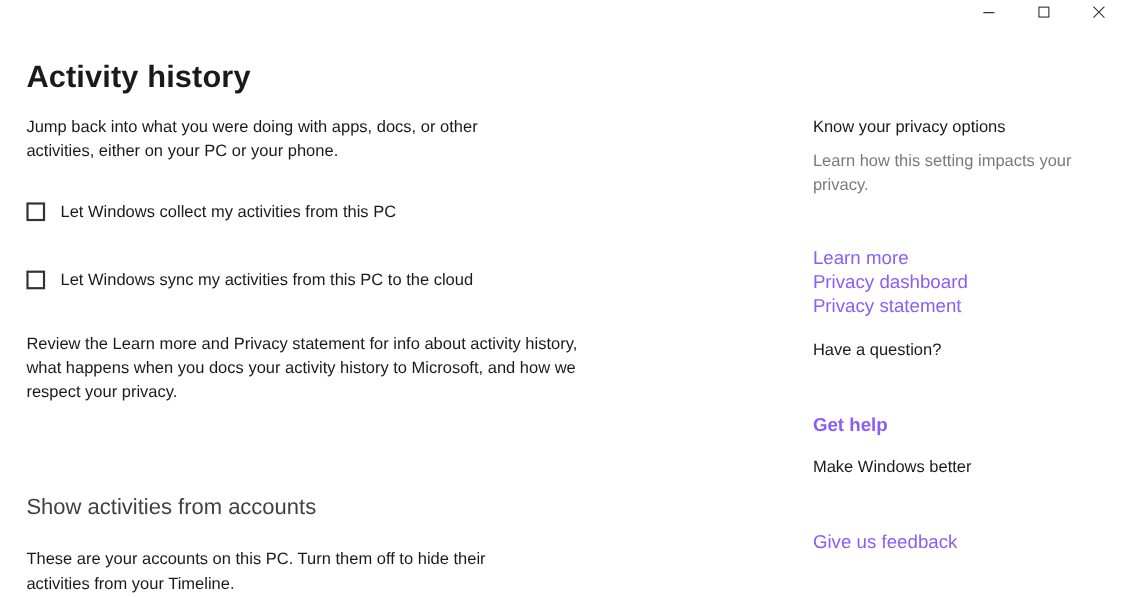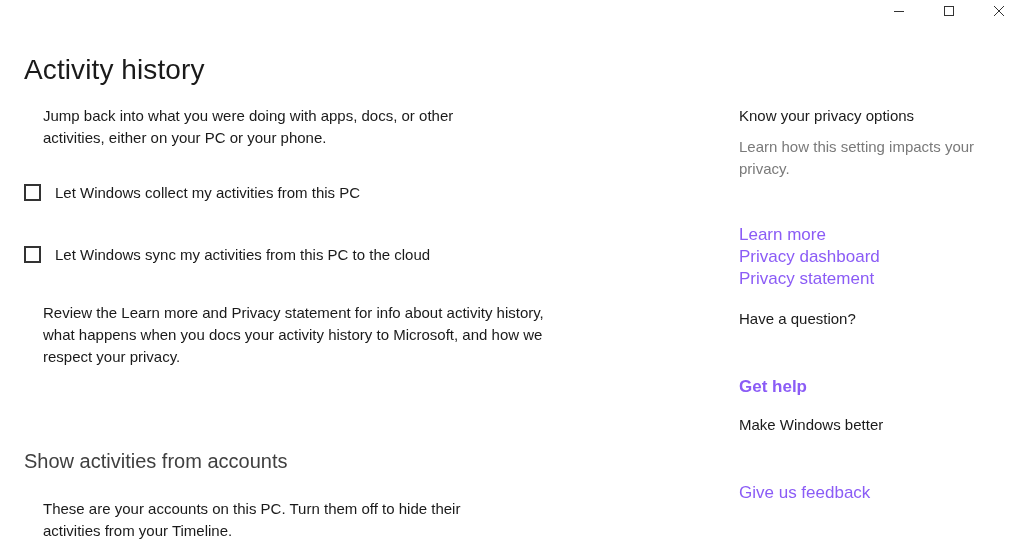--- a/index.html
+++ b/index.html
@@ -5,22 +5,22 @@
   html, body { margin:0; padding:0; }
   body {
     width:1024px; height:543px; overflow:hidden; background:#ffffff;
     font-family:"Liberation Sans", "DejaVu Sans", sans-serif; color:#1a1a1a;
     position:relative;
   }
   .titlebar { position:absolute; top:0; right:0; height:22px; display:flex; }
   .win-btn { width:50px; height:22px; display:flex; align-items:center; justify-content:center; cursor:pointer; }
   .win-btn svg { display:block; }
   .main { position:absolute; left:24px; top:0; width:520px; }
-  .page-title { position:absolute; top:54px; left:0; font-size:28px; font-weight:400; color:#1a1a1a; white-space:nowrap; letter-spacing:0.1px; }
-  .para { position:absolute; left:0; font-size:15px; line-height:22px; color:#1a1a1a;margin-left:19px; }
+  .page-title { position:absolute; top:54px; left:0; font-size:28px; font-weight:700; color:#1a1a1a; white-space:nowrap; letter-spacing:0.1px; }
+  .para { position:absolute; left:0; font-size:15px; line-height:22px; color:#1a1a1a; }
   .checkbox-row { position:absolute; left:0; display:flex; align-items:center; cursor:pointer; }
   .checkbox { width:17px; height:17px; border:2px solid #333; box-sizing:border-box; margin-right:14px; background:#fff; }
   .checkbox-label { font-size:15px; color:#1a1a1a; white-space:nowrap; }
   .section-title { position:absolute; left:0; font-size:20px; color:#404040; white-space:nowrap; }
   .side { position:absolute; left:739px; top:0; width:280px; }
   .side-heading { position:absolute; left:0; font-size:15px; color:#1a1a1a; white-space:nowrap; }
   .side-desc { position:absolute; left:0; font-size:15px; line-height:22px; color:#7a7a7a; width:270px; }
   .link { position:absolute; left:0; font-size:17px; color:#8b5cf6; cursor:pointer; white-space:nowrap; text-decoration:none;margin-top:36px; }
 </style>
 </head>

